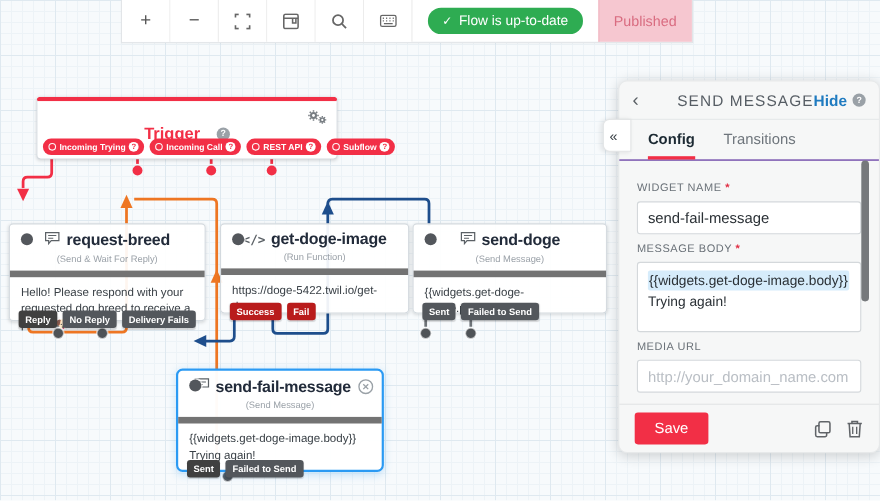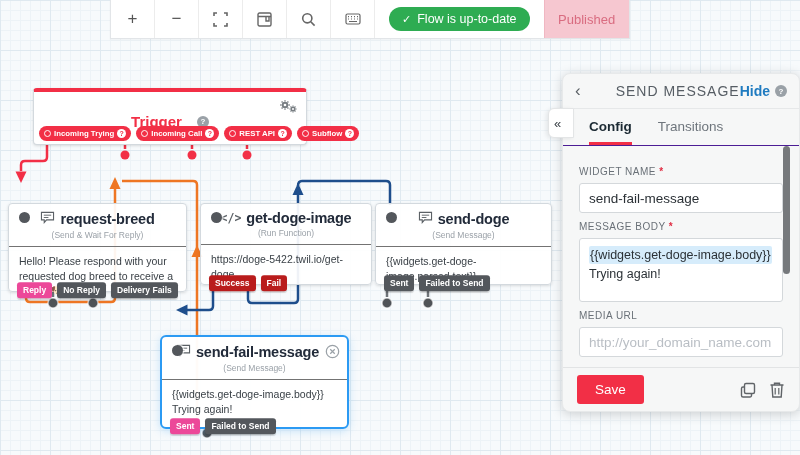--- a/index.html
+++ b/index.html
@@ -30,26 +30,26 @@
 
   
   .node{position:absolute;background:rgba(255,255,255,.93);border:1px solid #d3d9de;border-radius:4px;
     box-shadow:0 1px 3px rgba(0,0,0,.13);z-index:2;}
   .node.selected{border:2px solid #2b9af3;border-radius:6px;background:rgba(255,255,255,.97);
     box-shadow:0 2px 8px rgba(43,154,243,.25);}
   .in-dot{position:absolute;left:10px;top:8px;width:11px;height:11px;border-radius:50%;
     background:#53575c;box-shadow:0 0 0 1.5px rgba(255,255,255,.6);}
   .node-head{display:flex;align-items:center;justify-content:center;gap:5px;padding:6px 8px 1px 8px;}
   .node-title{font-weight:700;font-size:14.5px;color:#222b3a;letter-spacing:-.2px;}
-  .node-sub{text-align:center;font-size:8.5px;color:#9aa1a8;padding:1px 0 6px 0;border-bottom:1px solid #737373;}
+  .node-sub{text-align:center;font-size:8.5px;color:#9aa1a8;padding:1px 0 6px 0;border-bottom:6px solid #737373;}
   .node-body{padding:7px 10px;font-size:10.5px;color:#3a4147;line-height:1.4;}
   .pills{position:absolute;left:8px;bottom:0;display:flex;gap:5px;transform:translateY(45%);}
   .pill{font-size:8.5px;font-weight:700;color:#fff;padding:3px 6px;border-radius:3px;white-space:nowrap;
     box-shadow:0 1px 1px rgba(0,0,0,.15);}
-  .pill.orange{background:#ec4899;}
+  .pill.orange{background:#404040;}
   .pill.gray{background:#53575c;}
   .pill.navy{background:#b91c1c;}
   .chaticon,.codeicon{color:#5b6166;}
   .codeicon{font-size:11.5px;font-weight:700;font-family:"DejaVu Sans Mono",monospace;}
   .closebtn{position:absolute;right:7px;top:7px;cursor:pointer;line-height:0;}
 
   
   .trigger{position:absolute;left:33px;top:88px;width:272px;height:52px;background:#fff;
     border:1px solid #d3d9de;border-radius:4px;border-top:4px solid #f22f46;
     box-shadow:0 1px 3px rgba(0,0,0,.13);z-index:2;}

